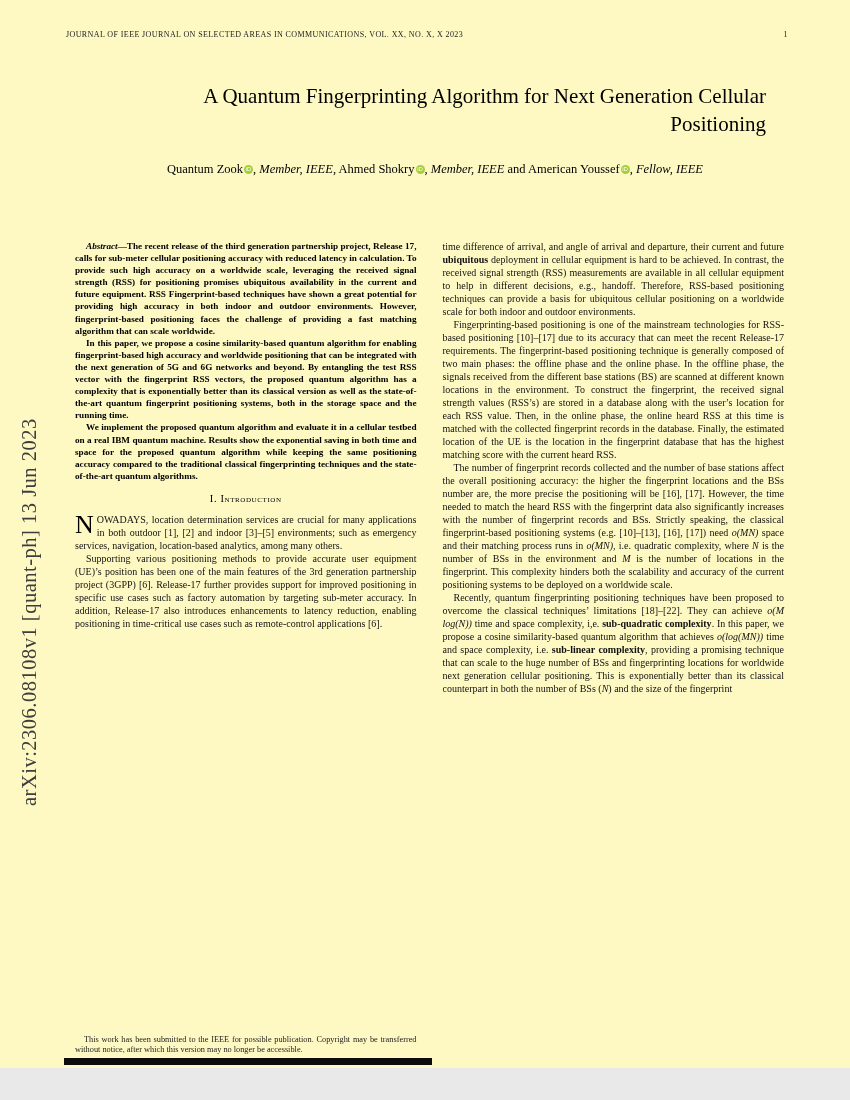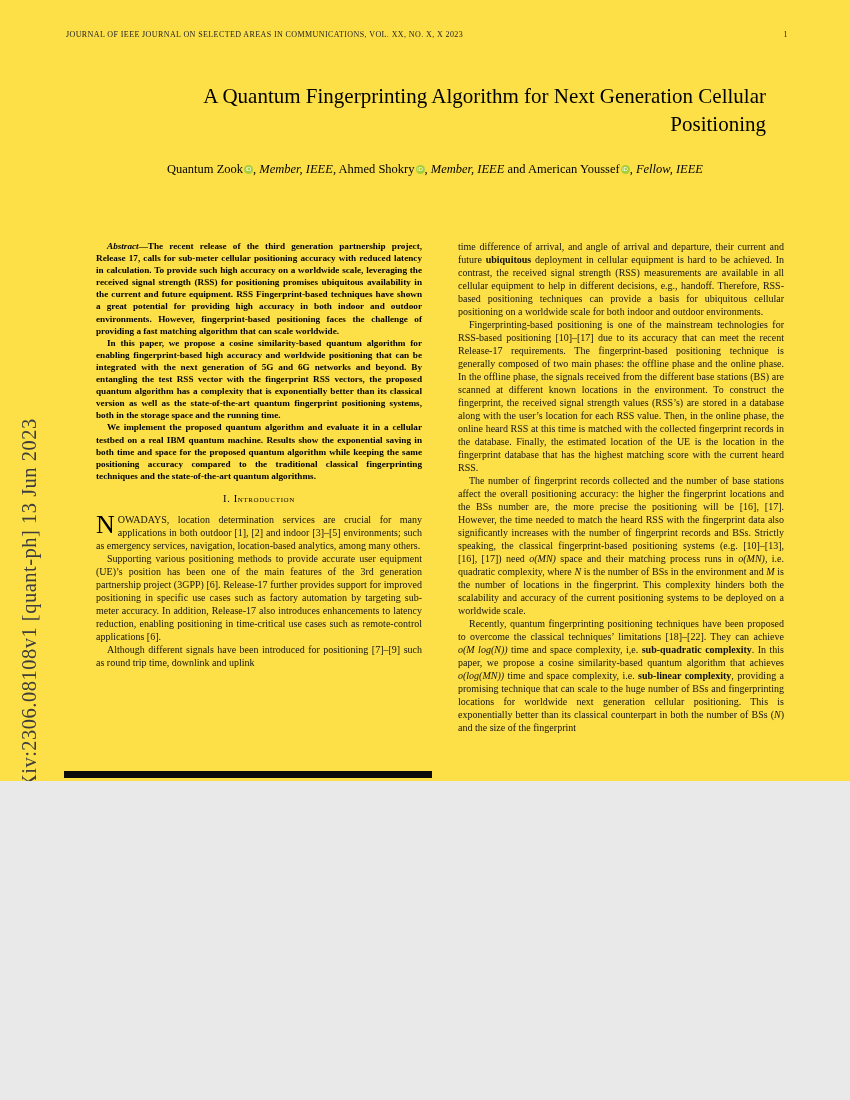--- a/index.html
+++ b/index.html
@@ -1,19 +1,19 @@
 <!DOCTYPE html>
 <html><head>
 <meta charset="utf-8">
 <style>
   html,body{margin:0;padding:0;background:#e9e9e9;}
   .page{
     position:relative;
-    width:850px;height:781px;
-    background:#fde047;
+    width:850px;height:1068px;
+    background:#fef9c3;
     font-family:"Liberation Serif", serif;
     color:#141414;
     overflow:hidden;
     margin:0 auto;
   }
   .runhead{
     position:absolute;top:30px;left:66px;right:62px;
     display:flex;justify-content:space-between;align-items:baseline;
     font-size:8px;letter-spacing:.4px;color:#222;
   }
@@ -27,22 +27,22 @@
     text-align:center;font-size:12.5px;color:#000;
   }
   .authors .role{font-style:italic;}
   .orcid{
     display:inline-block;width:9px;height:9px;border-radius:50%;
     background:#A6CE39;color:#fff;font-size:6px;line-height:9px;
     text-align:center;font-family:"Liberation Sans", sans-serif;
     vertical-align:2px;margin-left:1px;
   }
   .cols{
-    position:absolute;top:240px;left:96px;right:66px;height:820px;
-    display:flex;gap:36px;
+    position:absolute;top:240px;left:75px;right:66px;height:820px;
+    display:flex;gap:26px;
   }
   .col{flex:1 1 0;min-width:0;text-align:justify;hyphens:auto;}
   .col.left{position:relative;}
   p{margin:0;}
   .abstract{
     font-size:9.2px;font-weight:bold;line-height:12.1px;color:#000;
   }
   .lead{font-style:italic;}
   .ind{text-indent:11px;}
   .index-terms{margin-top:7px;}
@@ -93,21 +93,20 @@
 
     <div class="col left">
       <p class="abstract ind"><span class="lead">Abstract</span><span>—The recent release of the third generation partnership project, Release 17, calls for sub-meter cellular positioning accuracy with reduced latency in calculation. To provide such high accuracy on a worldwide scale, leveraging the received signal strength (RSS) for positioning promises ubiquitous availability in the current and future equipment. RSS Fingerprint-based techniques have shown a great potential for providing high accuracy in both indoor and outdoor environments. However, fingerprint-based positioning faces the challenge of providing a fast matching algorithm that can scale worldwide.</span></p>
       <p class="abstract ind">In this paper, we propose a cosine similarity-based quantum algorithm for enabling fingerprint-based high accuracy and worldwide positioning that can be integrated with the next generation of 5G and 6G networks and beyond. By entangling the test RSS vector with the fingerprint RSS vectors, the proposed quantum algorithm has a complexity that is exponentially better than its classical version as well as the state-of-the-art quantum fingerprint positioning systems, both in the storage space and the running time.</p>
       <p class="abstract ind">We implement the proposed quantum algorithm and evaluate it in a cellular testbed on a real IBM quantum machine. Results show the exponential saving in both time and space for the proposed quantum algorithm while keeping the same positioning accuracy compared to the traditional classical fingerprinting techniques and the state-of-the-art quantum algorithms.</p>
 
       <h2 class="sec-head">I. Introduction</h2>
 
       <p class="body"><span class="dropcap">N</span><span>OWADAYS, location determination services are crucial for many applications in both outdoor [1], [2] and indoor [3]–[5] environments; such as emergency services, navigation, location-based analytics, among many others.</span></p>
       <p class="body ind">Supporting various positioning methods to provide accurate user equipment (UE)’s position has been one of the main features of the 3rd generation partnership project (3GPP) [6]. Release-17 further provides support for improved positioning in specific use cases such as factory automation by targeting sub-meter accuracy. In addition, Release-17 also introduces enhancements to latency reduction, enabling positioning in time-critical use cases such as remote-control applications [6].</p>
-      <p class="body ind">Although different signals have been introduced for positioning [7]–[9] such as round trip time, downlink and uplink</p>
 
       <div class="footnotes">
         <p>This work has been submitted to the IEEE for possible publication. Copyright may be transferred without notice, after which this version may no longer be accessible.</p>
       </div>
     </div>
 
     <div class="col right">
       <p class="body"><span>time difference of arrival, and angle of arrival and departure, their current and future </span><span style="font-weight: bold;">ubiquitous</span><span> deployment in cellular equipment is hard to be achieved. In contrast, the received signal strength (RSS) measurements are available in all cellular equipment to help in different decisions, e.g., handoff. Therefore, RSS-based positioning techniques can provide a basis for ubiquitous cellular positioning on a worldwide scale for both indoor and outdoor environments.</span></p>
       <p class="body ind"><span>Fingerprinting-based positioning is one of the mainstream technologies for RSS-based positioning [10]–[17] due to its accuracy that can meet the recent Release-17 requirements. The fingerprint-based positioning technique is generally composed of two main phases: the offline phase and the online phase. In the offline phase, the signals received from the different base stations (BS) are scanned at different known locations in the environment. To construct the fingerprint, the received signal strength values (RSS’s) are stored in a database along with the user’s location for each RSS value. Then, in the online phase, the online heard RSS at this time is matched with the collected fingerprint records in the database. Finally, the estimated location of the UE is the location in the fingerprint database that has the highest matching score with the current heard RSS.</span></p>
       <p class="body ind"><span>The number of fingerprint records collected and the number of base stations affect the overall positioning accuracy: the higher the fingerprint locations and the BSs number are, the more precise the positioning will be [16], [17]. However, the time needed to match the heard RSS with the fingerprint data also significantly increases with the number of fingerprint records and BSs. Strictly speaking, the classical fingerprint-based positioning systems (e.g. [10]–[13], [16], [17]) need </span><span class="math">o(MN)</span><span> space and their matching process runs in </span><span class="math">o(MN)</span><span>, i.e. quadratic complexity, where </span><span class="math">N</span><span> is the number of BSs in the environment and </span><span class="math">M</span><span> is the number of locations in the fingerprint. This complexity hinders both the scalability and accuracy of the current positioning systems to be deployed on a worldwide scale.</span></p>

